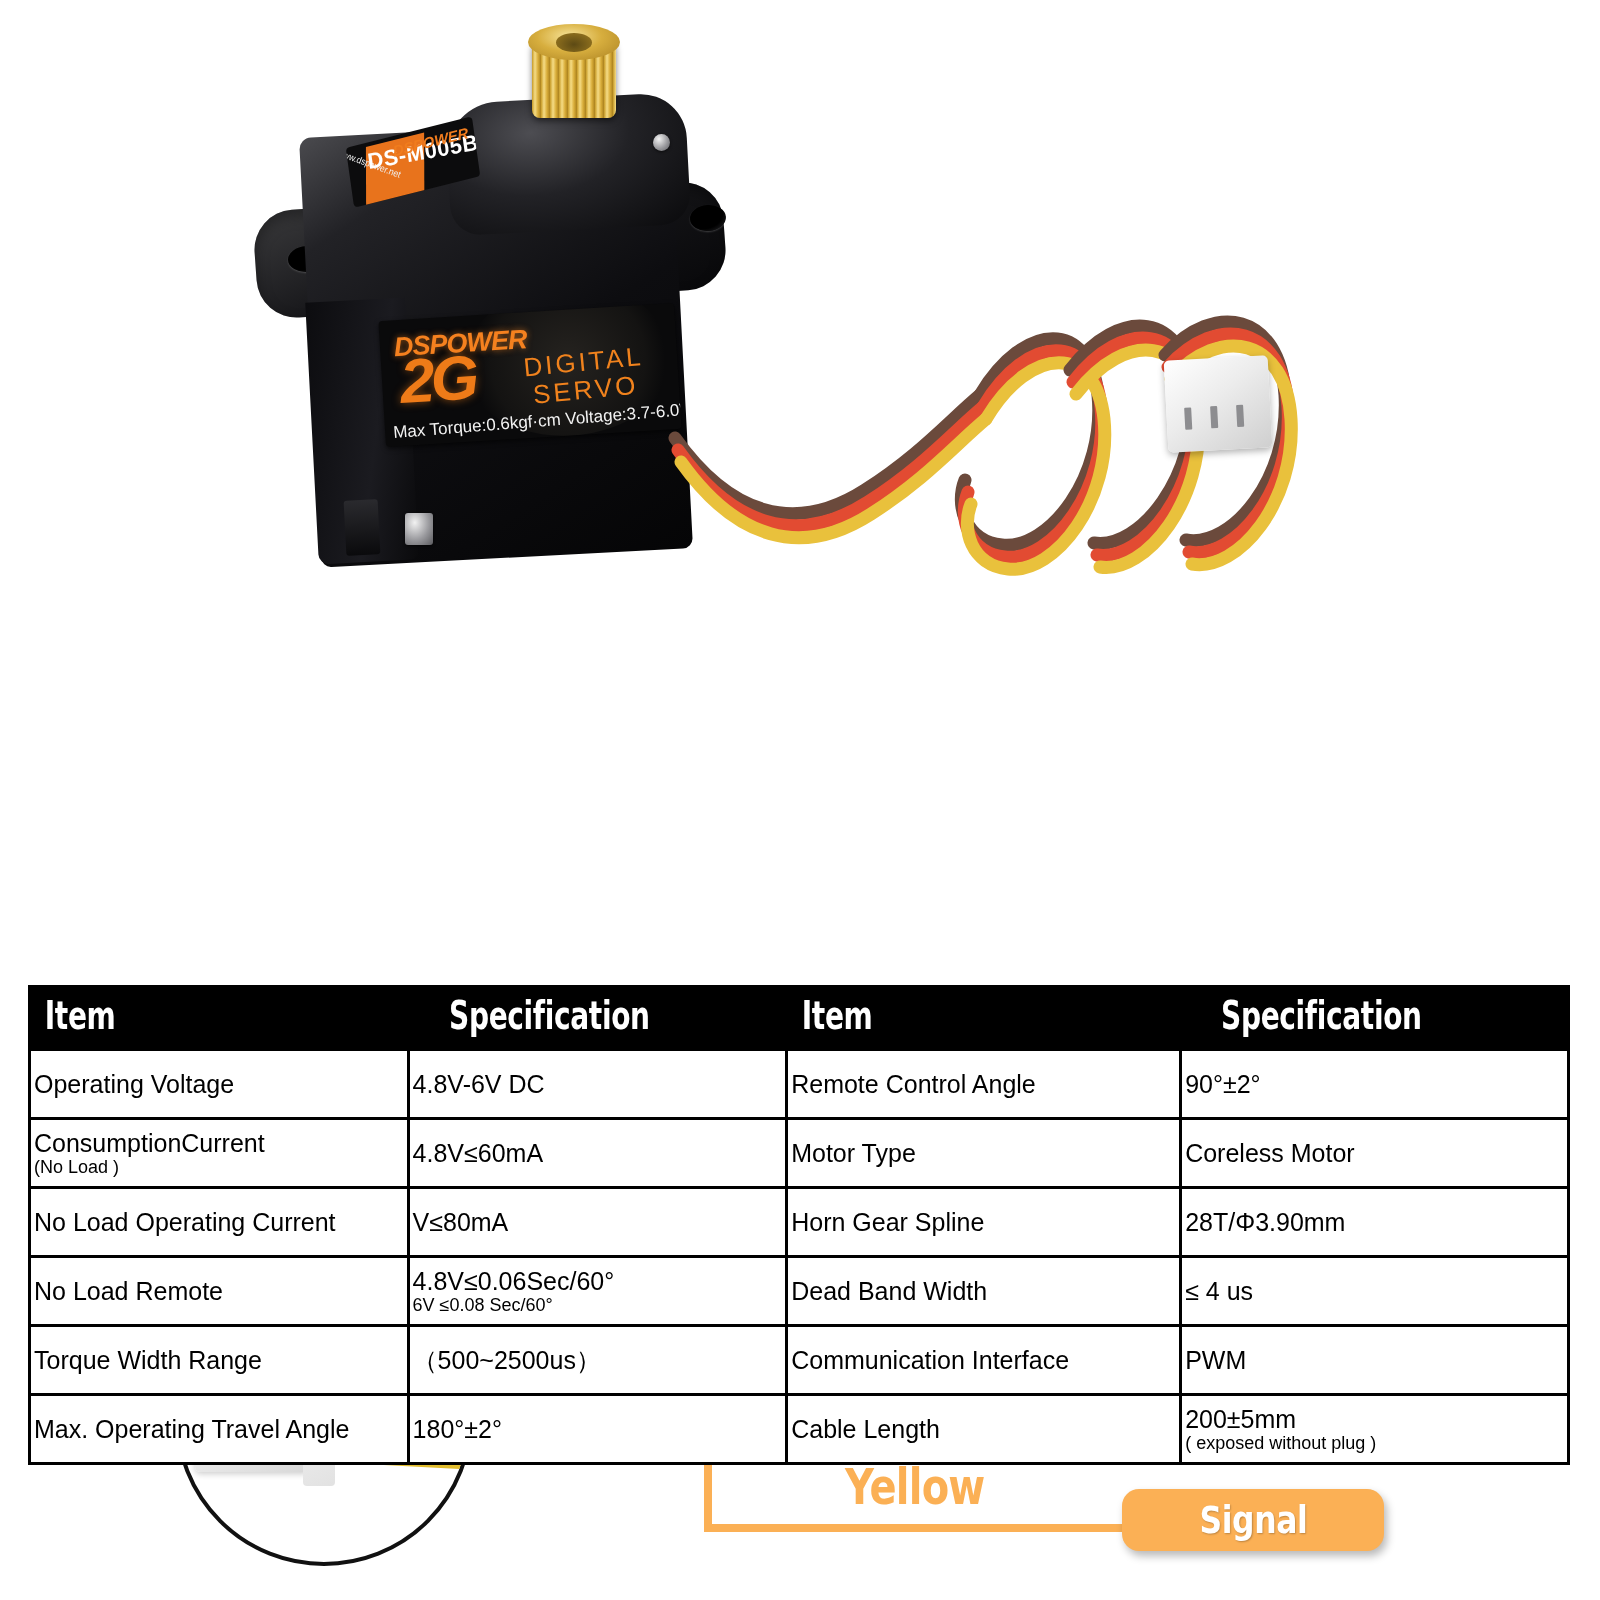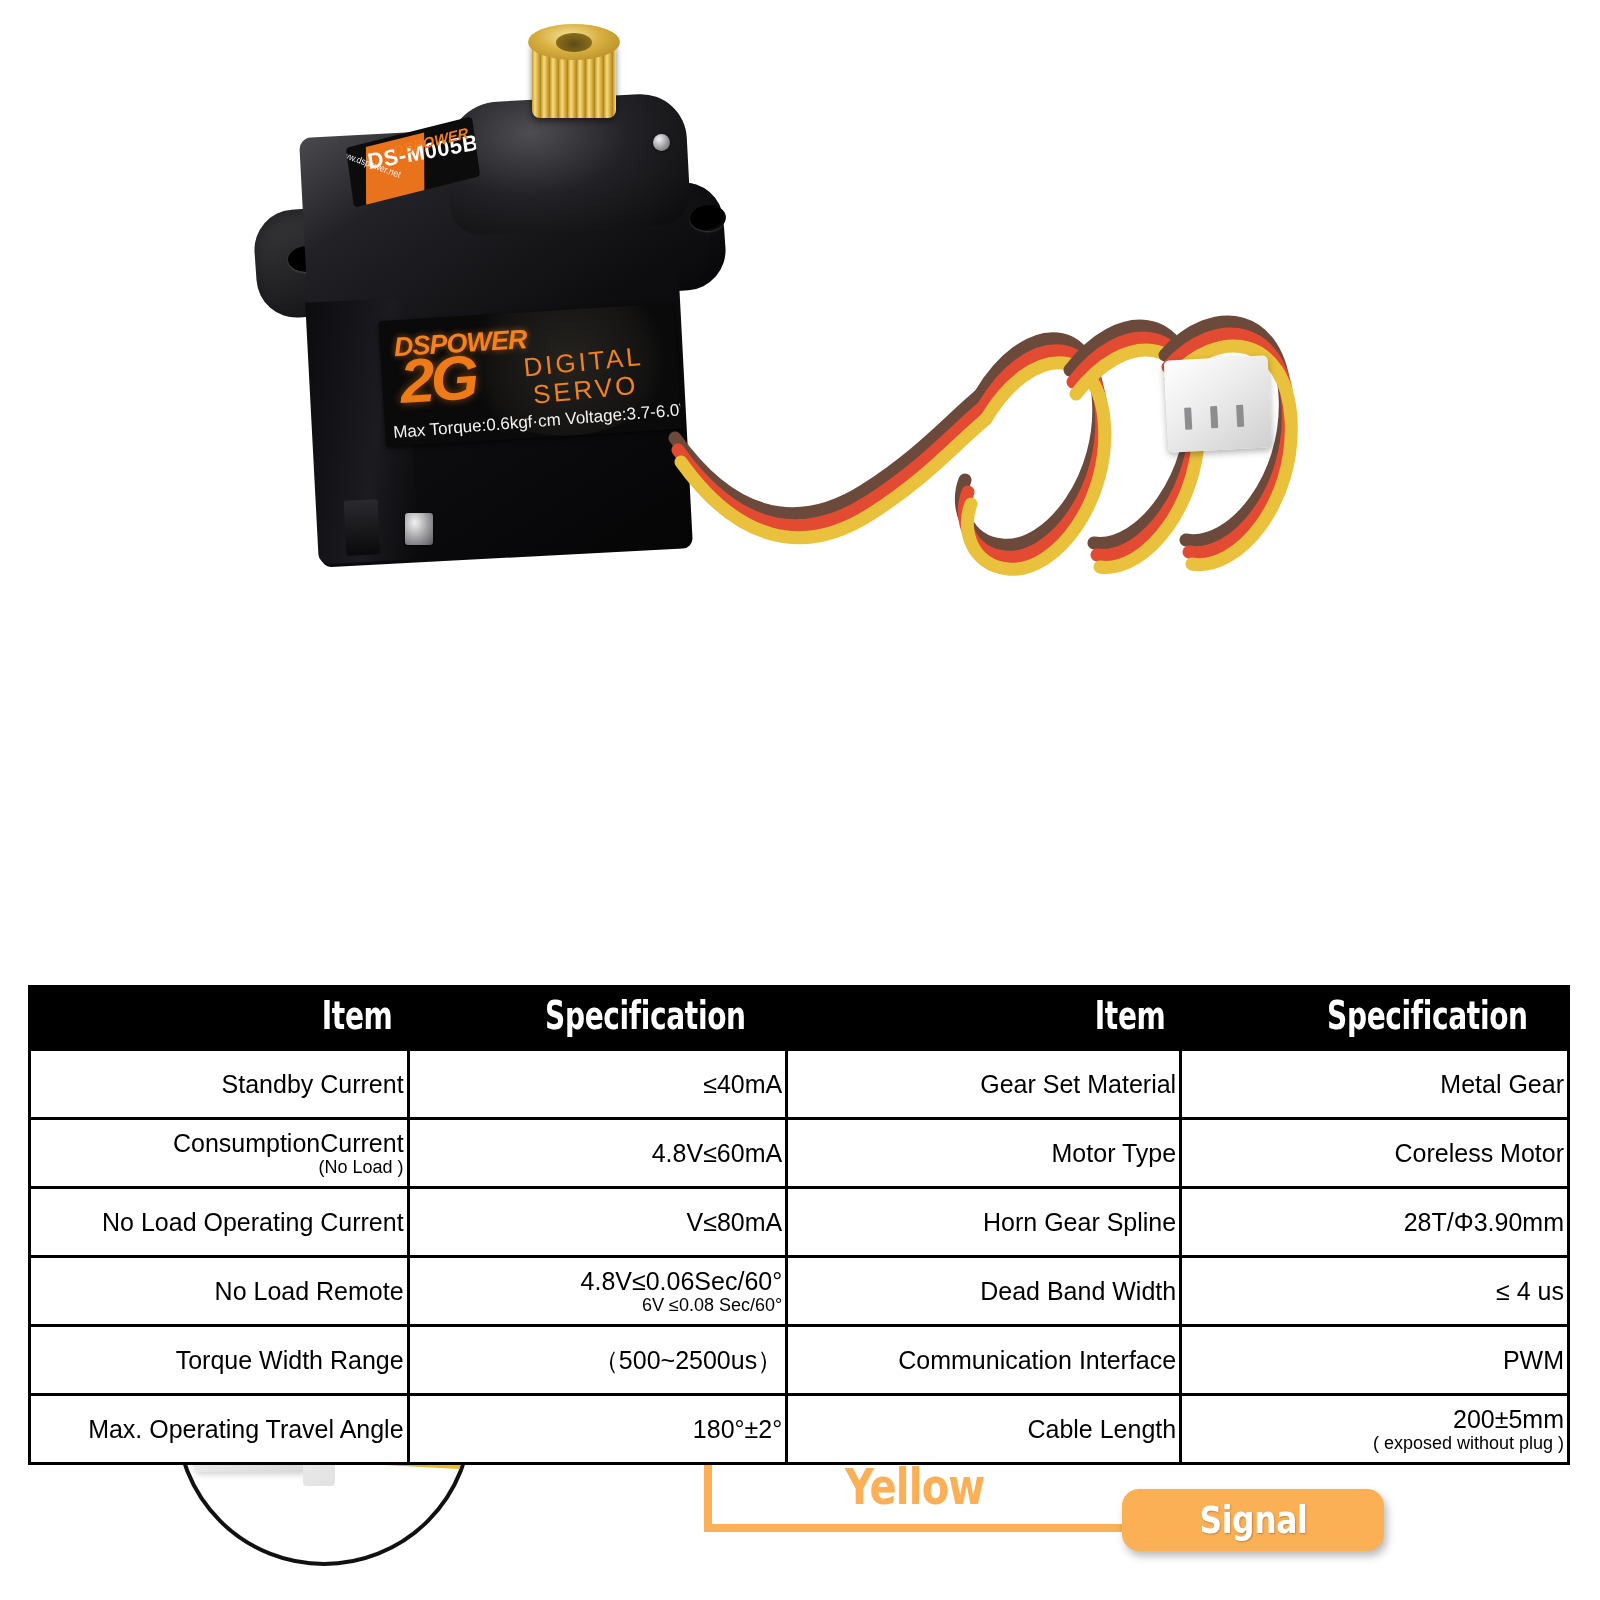--- a/index.html
+++ b/index.html
@@ -90,21 +90,21 @@
           font-family:"DejaVu Sans",sans-serif;}
   .badge{position:absolute;border-radius:17px;display:flex;align-items:center;justify-content:center;
           box-shadow:3px 5px 8px rgba(0,0,0,.28);}
   .badge span{color:#fff;font-weight:bold;font-size:37px;letter-spacing:-.5px;white-space:nowrap;
           transform:scaleX(.85);font-family:"DejaVu Sans",sans-serif;
           text-shadow:1px 1px 2px rgba(0,0,0,.25);}
 
   
   #spec-table{position:absolute;left:28px;top:985px;width:1542px;
           border-collapse:collapse;table-layout:fixed;}
-  #spec-table th,#spec-table td{border:3px solid #000;text-align:right;vertical-align:middle;
+  #spec-table th,#spec-table td{border:3px solid #000;text-align:left;vertical-align:middle;
           font-size:25px;color:#000;padding:4px 3px;line-height:1.12;
           font-family:"Liberation Sans",sans-serif;}
   #spec-table thead th{background:#000;color:#fff;font-size:39px;font-weight:bold;
           letter-spacing:-.5px;padding:6px 0 10px;border-color:#000;
           font-family:"DejaVu Sans",sans-serif;}
   #spec-table thead th span{display:inline-block;transform:scaleX(.72);}
   #spec-table tbody tr{height:69px;}
   #spec-table tbody td{background:#fff;}
   .sub{font-size:18px;display:block;}
   col.c-item{width:24.6%;}
@@ -234,24 +234,24 @@
     <thead>
       <tr>
         <th><span>Item</span></th>
         <th><span>Specification</span></th>
         <th><span>Item</span></th>
         <th><span>Specification</span></th>
       </tr>
     </thead>
     <tbody>
       <tr>
-        <td>Standby Current</td>
-        <td>≤40mA</td>
-        <td>Gear Set Material</td>
-        <td>Metal Gear</td>
+        <td>Operating  Voltage</td>
+        <td>4.8V-6V DC</td>
+        <td>Remote Control Angle</td>
+        <td>90°±2°</td>
       </tr>
       <tr>
         <td>
           <span>ConsumptionCurrent</span>
           <span class="sub">(No Load )</span>
         </td>
         <td>4.8V≤60mA</td>
         <td>Motor Type</td>
         <td>Coreless Motor</td>
       </tr>

